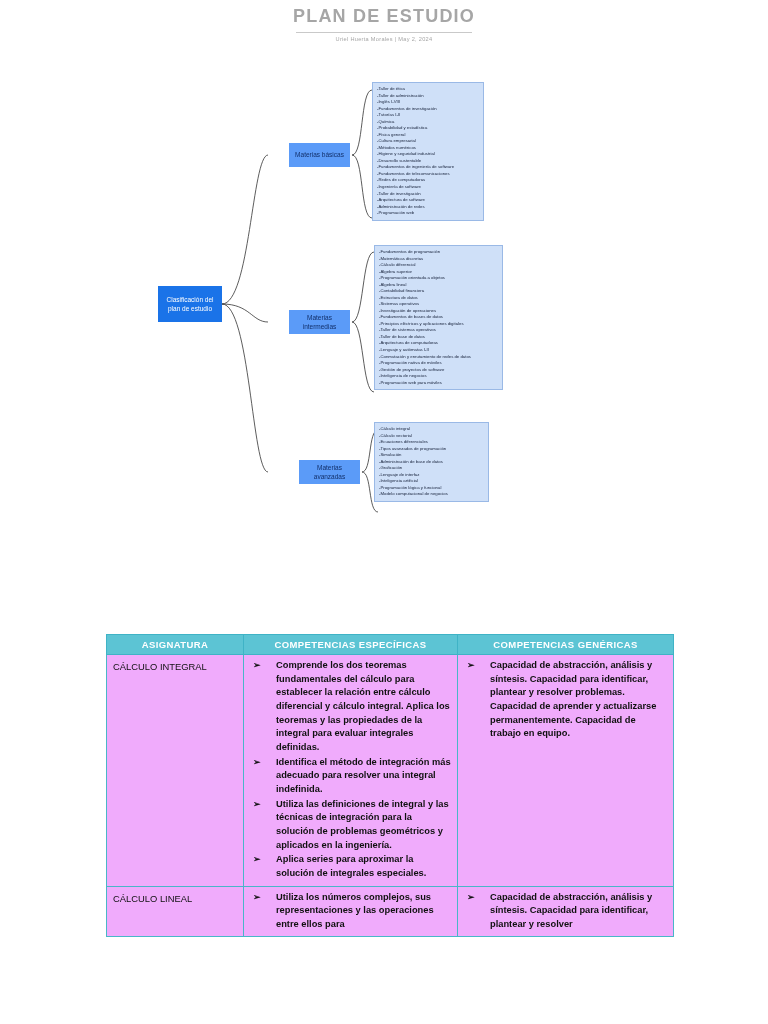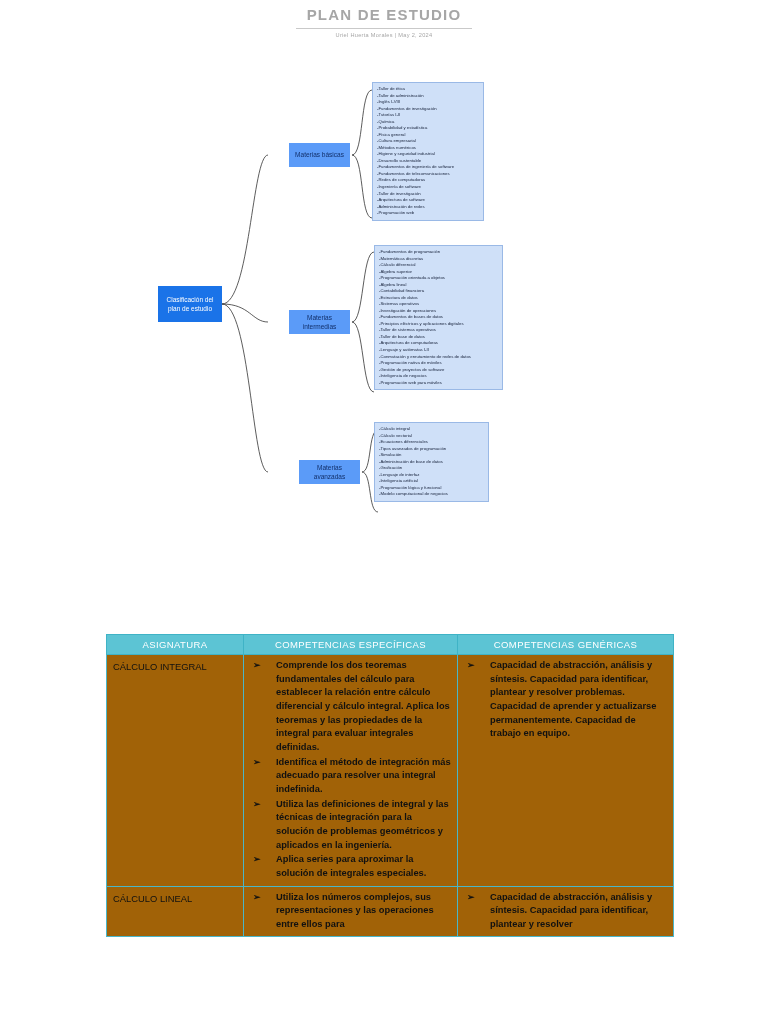--- a/index.html
+++ b/index.html
@@ -8,21 +8,21 @@
     background:#ffffff;
     font-family:"Liberation Sans", sans-serif;
     overflow:hidden;
     position:relative;
   }
   .page{position:relative;width:768px;height:1024px;}
 
   
   .doc-header{position:absolute;left:0;top:6px;width:768px;text-align:center;}
   .doc-title{
-    font-size:15px;letter-spacing:1.2px;color:#a6a6a6;font-weight:bold;
+    font-size:18px;letter-spacing:1.2px;color:#a6a6a6;font-weight:bold;
     padding-bottom:3px;display:inline-block;
   }
   .title-rule{
     width:176px;height:1px;background:#c9c9c9;margin:2px auto 3px auto;
   }
   .doc-sub{font-size:5.6px;color:#a6a6a6;letter-spacing:.3px;}
 
   
   .map{position:absolute;left:0;top:60px;width:768px;height:470px;}
   .node{
@@ -47,26 +47,26 @@
   .lb3{left:374px;top:362px;width:115px;}
 
   .map svg{position:absolute;left:0;top:0;width:768px;height:470px;}
 
   
   .tbl{
     position:absolute;left:106px;top:634px;width:552px;
     border-collapse:collapse;table-layout:fixed;
   }
   .tbl th{
-    background:#5cc4d4;color:#ffffff;font-weight:normal;
+    background:#5cc4d4;color:#ffffff;font-weight:bold;
     font-size:9.5px;letter-spacing:.4px;text-align:center;
     padding:4px 2px;border:1px solid #3fb3c6;
   }
   .tbl td{
-    background:#a16207;border:1px solid #49b6c8;
+    background:#f0abfc;border:1px solid #49b6c8;
     vertical-align:top;padding:4px 6px;
     font-size:9.3px;line-height:1.47;color:#111111;font-weight:bold;
   }
   .tbl td.subject{font-weight:normal;font-size:9.4px;padding-top:5px;}
   .col-a{width:132px;}
   .col-b{width:209px;margin-top:12px;}
   .col-c{width:211px;}
   .blist{list-style:none;margin:0;padding:0;}
   .blist li{position:relative;padding-left:26px;margin-bottom:1px;}
   .blist li .arw{position:absolute;left:3px;top:0px;font-size:9px;}

